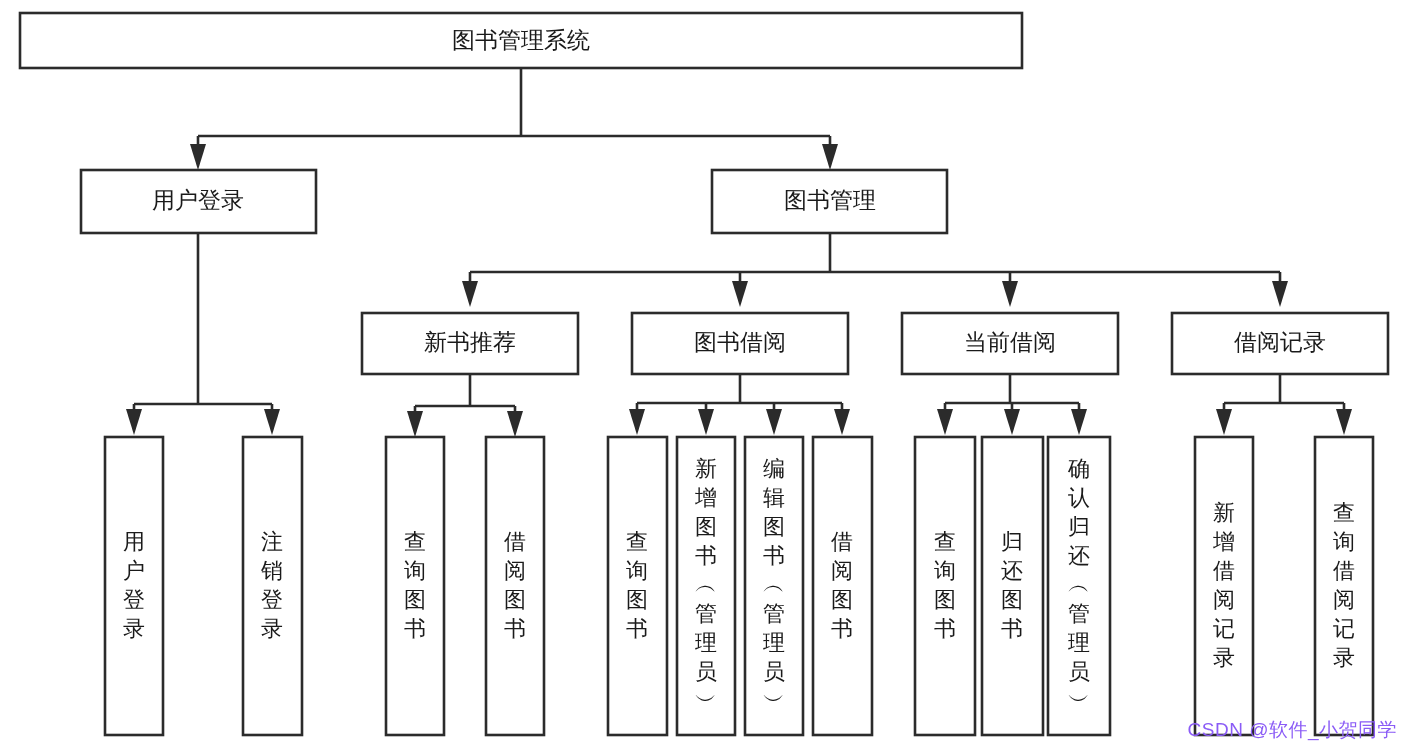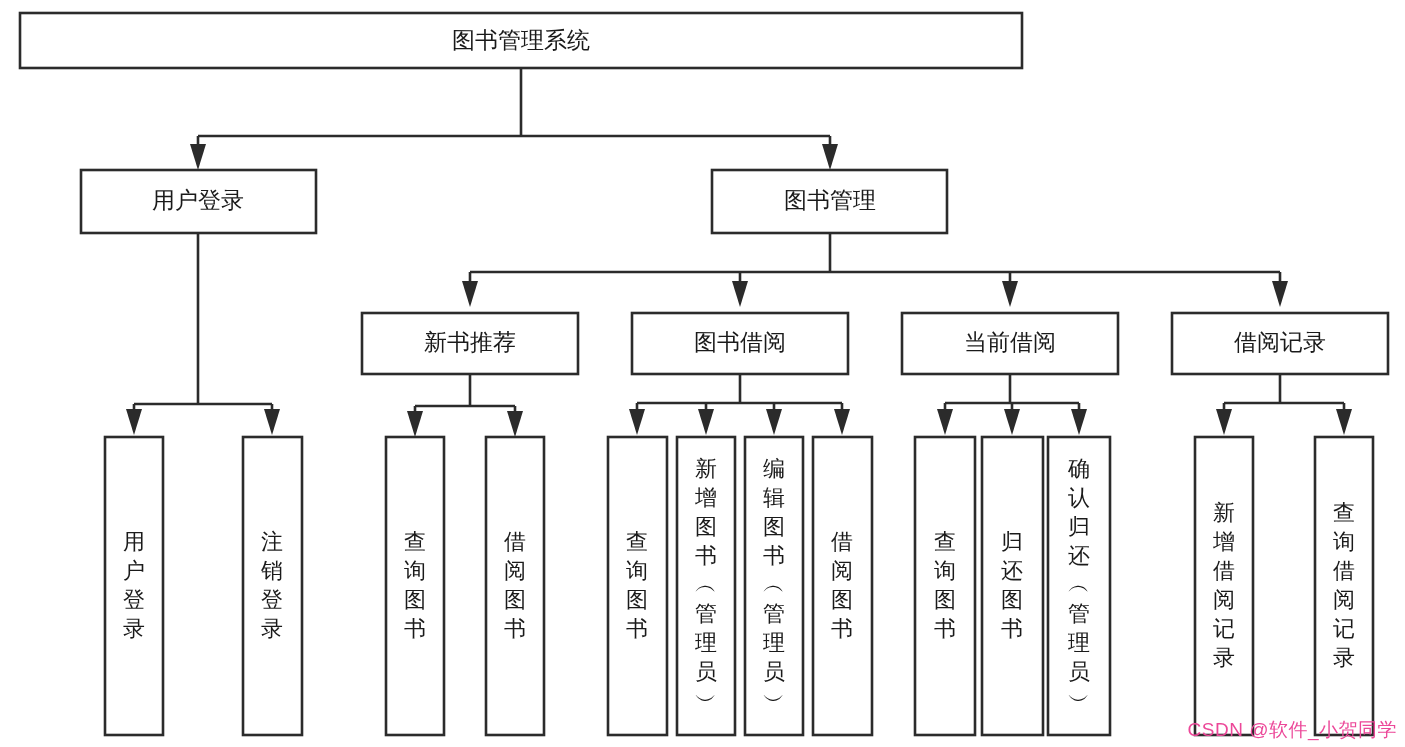--- a/index.html
+++ b/index.html
@@ -52,21 +52,21 @@
   }
   .label-v {
     font-size: 22px;
   }
   .watermark {
     position: absolute;
     right: 8px;
     bottom: 4px;
     font-family: "Liberation Sans", "DejaVu Sans", sans-serif;
     font-size: 19px;
-    color: #ec4899;
+    color: #8b5cf6;
     letter-spacing: 0.5px;
     white-space: nowrap;
     pointer-events: none;
   }
 </style>
 </head>
 <body>
 
 <div id="diagram-root">
 

